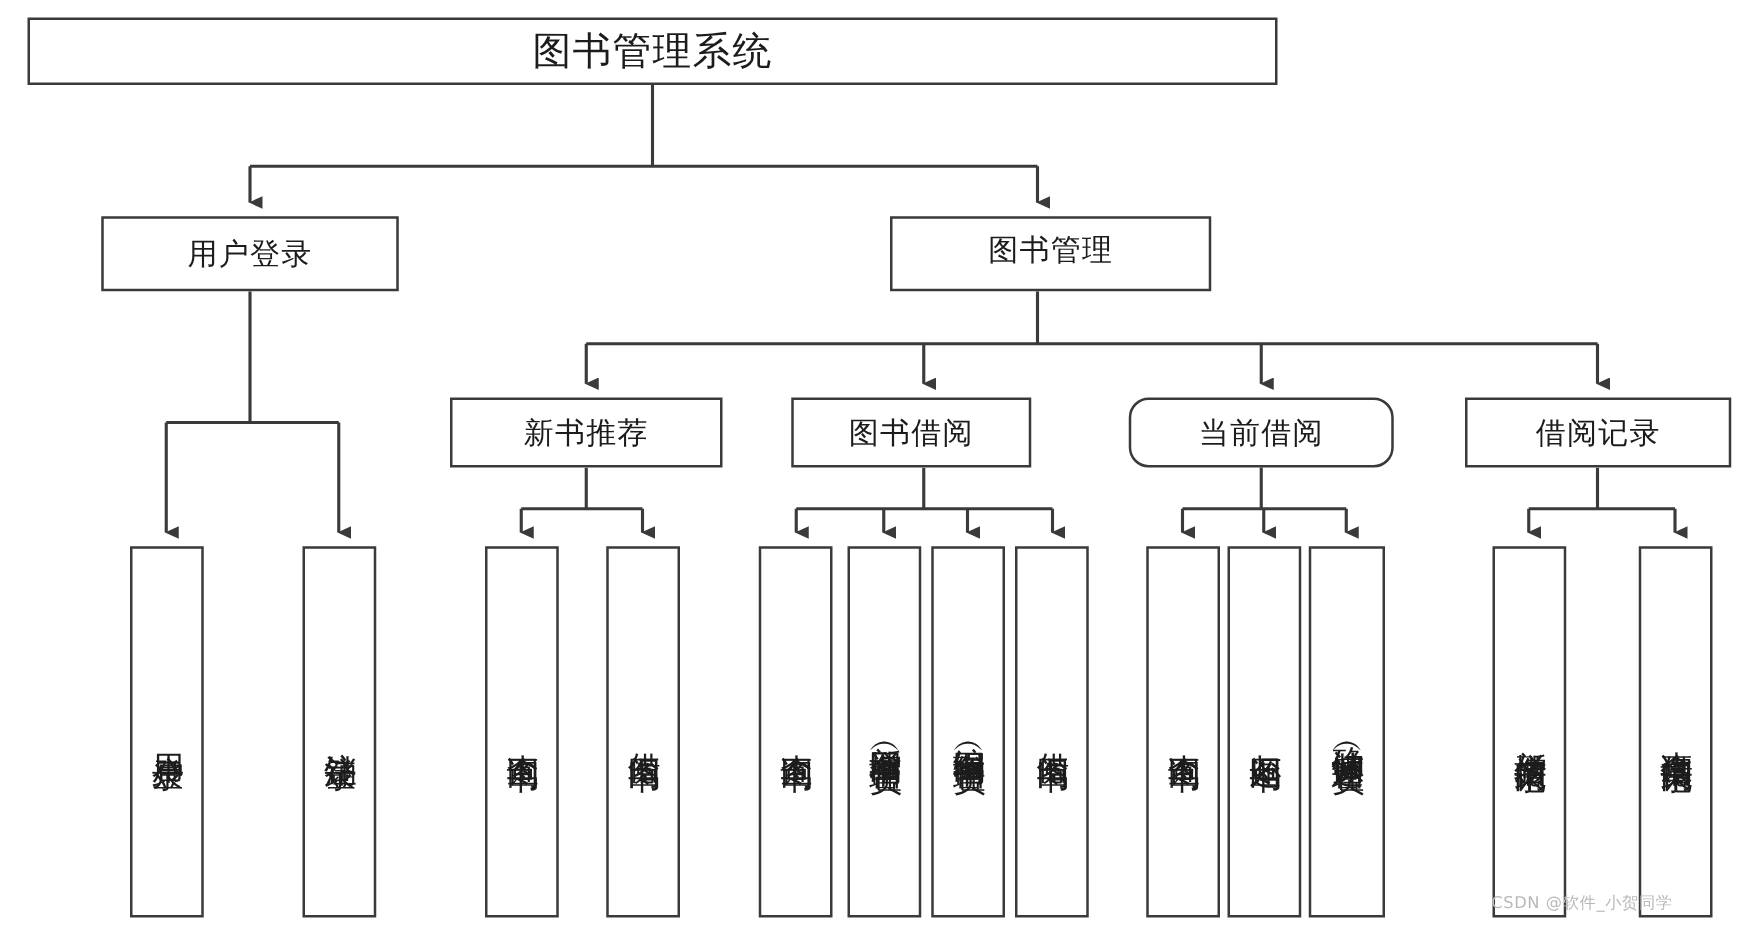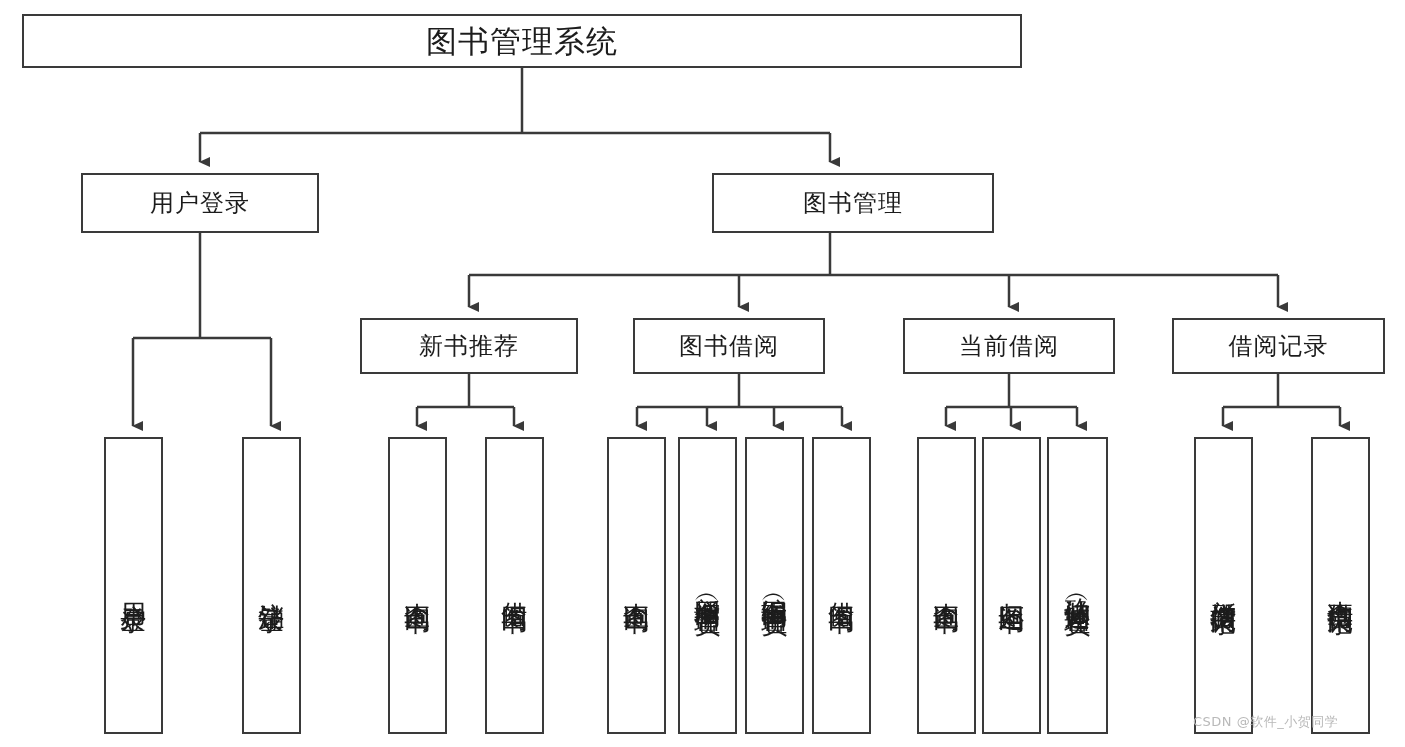--- a/index.html
+++ b/index.html
@@ -115,25 +115,25 @@
       <path d="M1278,374 L1278,407"></path>
       <path d="M1223,407 L1340,407"></path>
       <path d="M1223,407 L1223,426" marker-end="url(#arrow)"></path>
       <path d="M1340,407 L1340,426" marker-end="url(#arrow)"></path>
     </g>
   </svg>
 
   <div class="node h title" style="left:22px;top:14px;width:1000px;height:54px;">图书管理系统</div>
 
   <div class="node h" style="left:81px;top:173px;width:238px;height:60px;">用户登录</div>
-  <div class="node h" style="left:712px;top:173px;width:282px;height:60px;">图书管理</div>
+  <div class="node h" style="left:712px;top:173px;width:257px;height:60px;font-family:Liberation Mono, monospace;">图书管理</div>
 
   <div class="node h" style="left:360px;top:318px;width:218px;height:56px;">新书推荐</div>
   <div class="node h" style="left:633px;top:318px;width:192px;height:56px;">图书借阅</div>
-  <div class="node h" style="left:903px;top:318px;width:212px;height:56px;">当前借阅</div>
+  <div class="node h" style="left:903px;top:318px;width:212px;height:56px;border-radius:16px;">当前借阅</div>
   <div class="node h" style="left:1172px;top:318px;width:213px;height:56px;">借阅记录</div>
 
   <div class="node v" style="left:104px;top:437px;width:59px;height:297px;">
     <span class="vtext">用户登录</span>
   </div>
   <div class="node v" style="left:242px;top:437px;width:59px;height:297px;">
     <span class="vtext">注销登录</span>
   </div>
 
   <div class="node v" style="left:388px;top:437px;width:59px;height:297px;">

